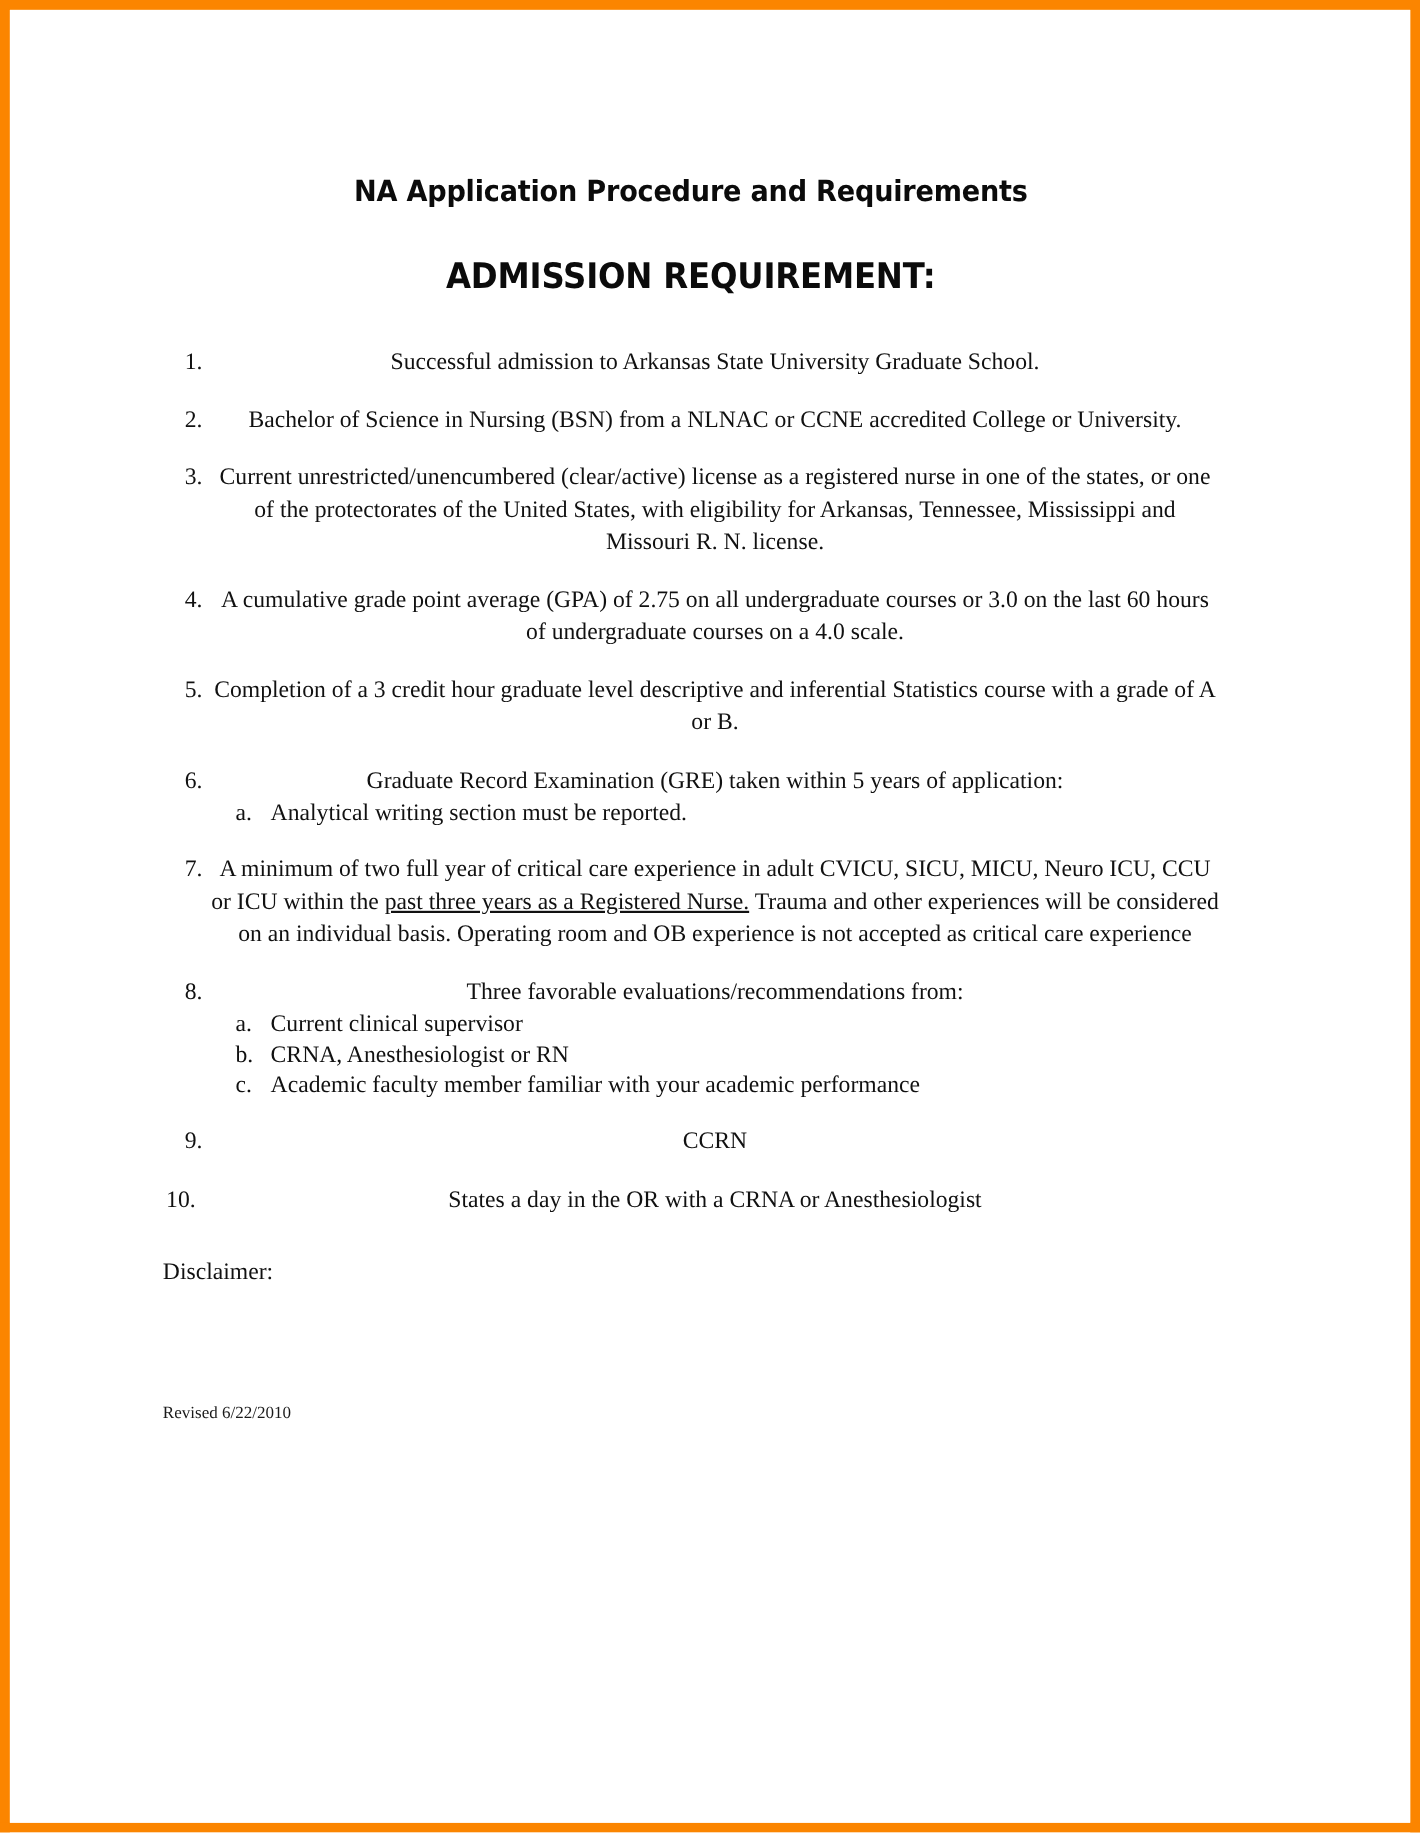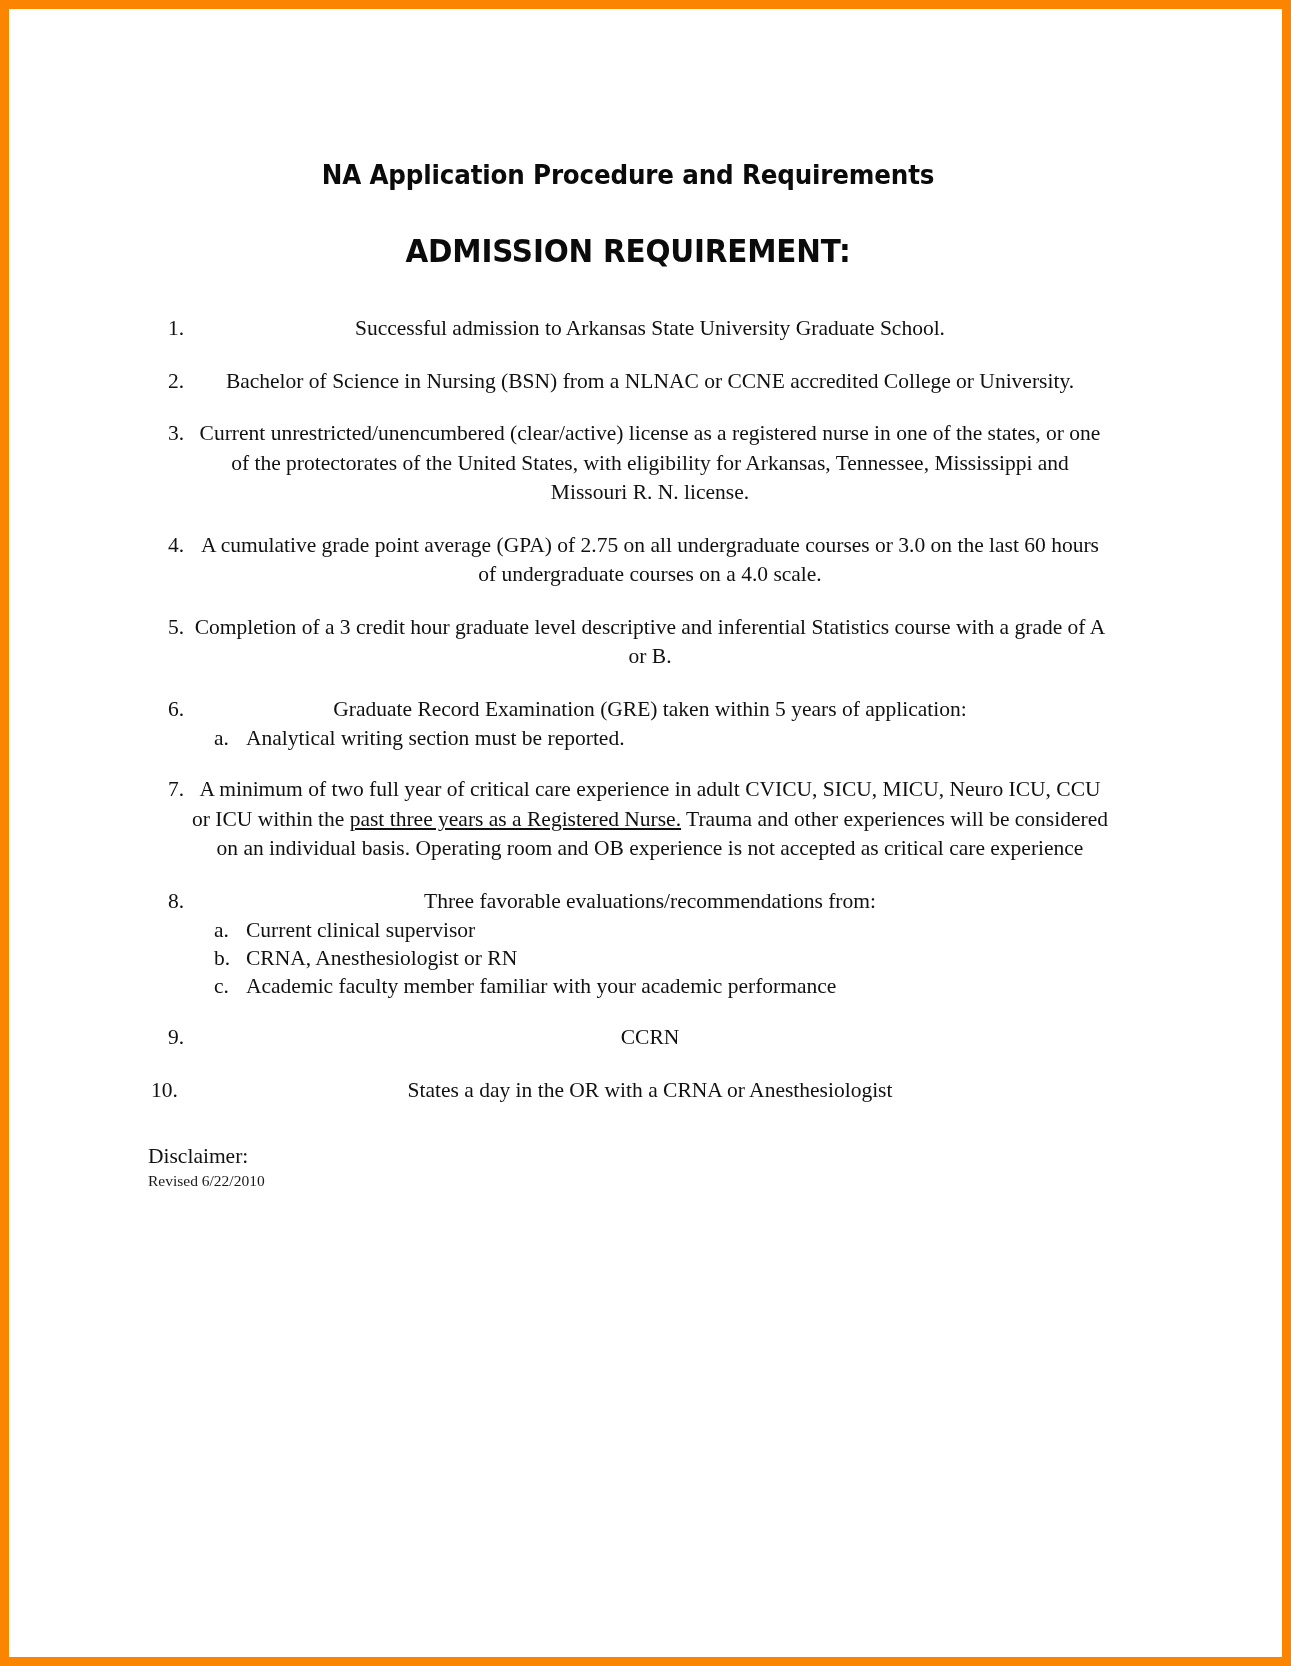--- a/index.html
+++ b/index.html
@@ -126,20 +126,21 @@
     margin-top: 36px;
     font-size: 21.5px;
     line-height: 30px;
     color: #111111;
   }
   #disclaimer-label { display: block; }
   #disclaimer-text { display: block; }
 
   
   #revision-note {
+    margin-top: 104px;
     font-size: 15.5px;
     line-height: 20px;
     color: #1a1a1a;
   }
 </style>
 </head>
 <body>
 
 <div id="page-frame">
 

